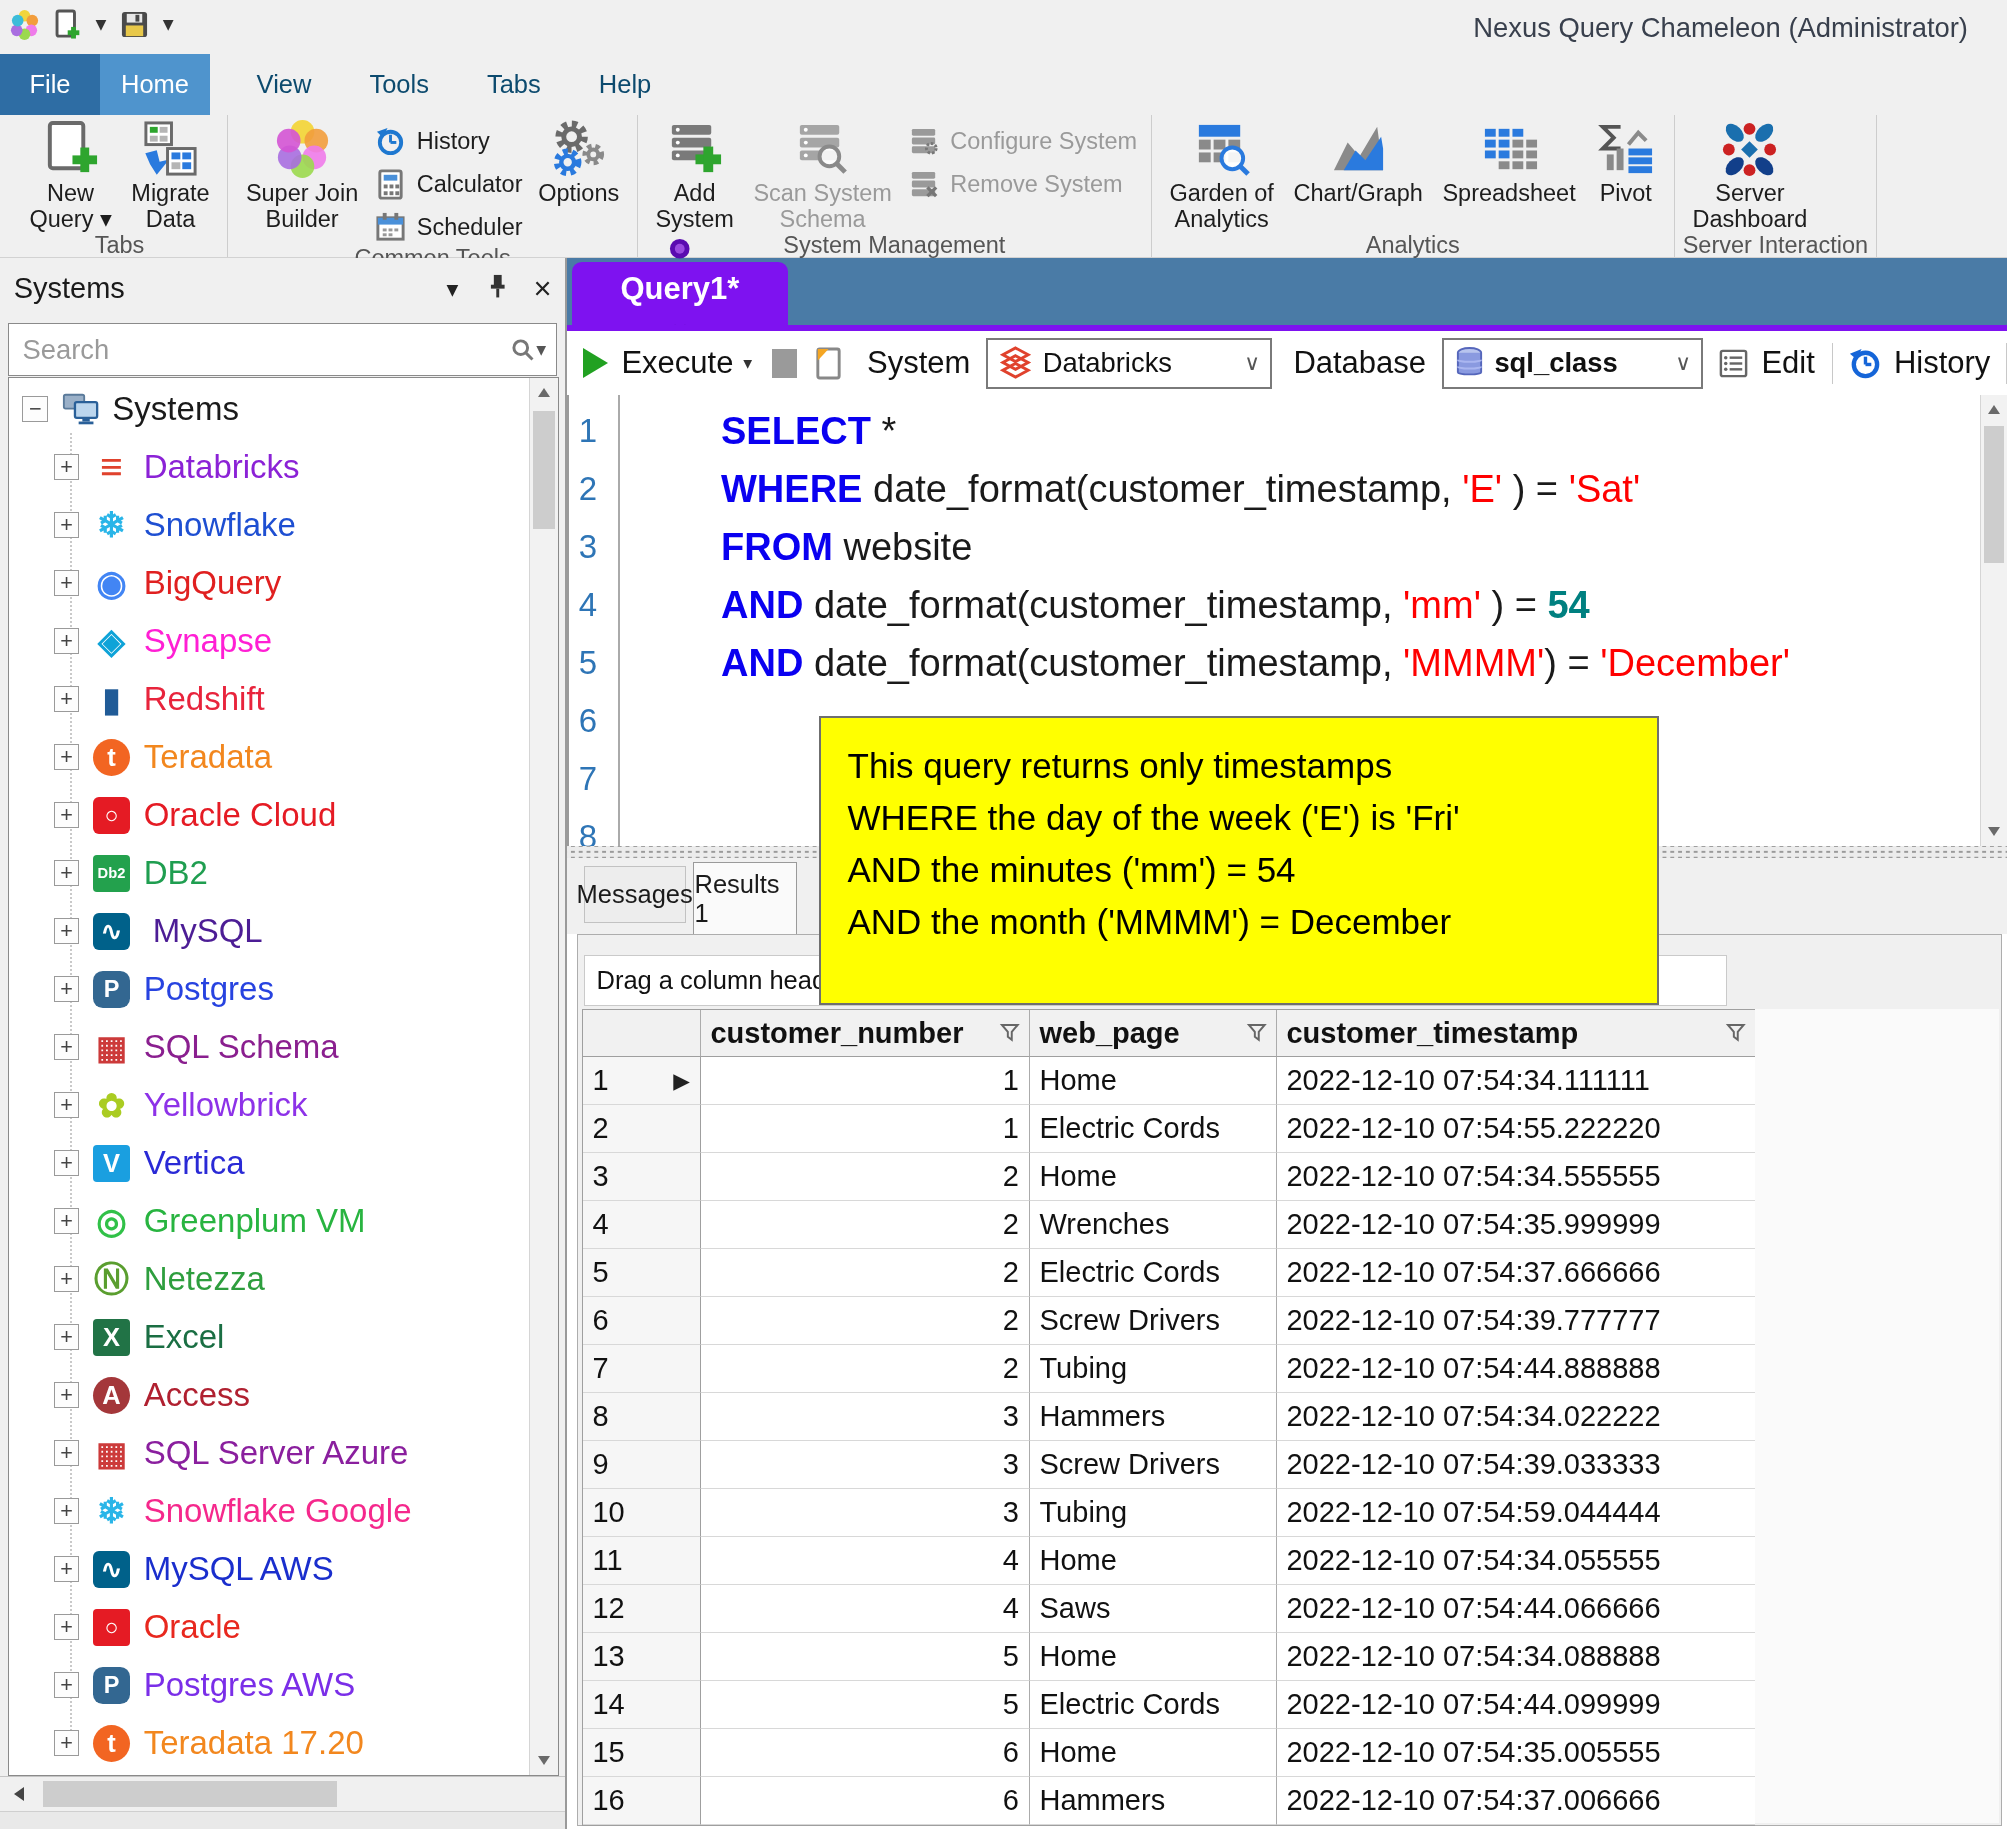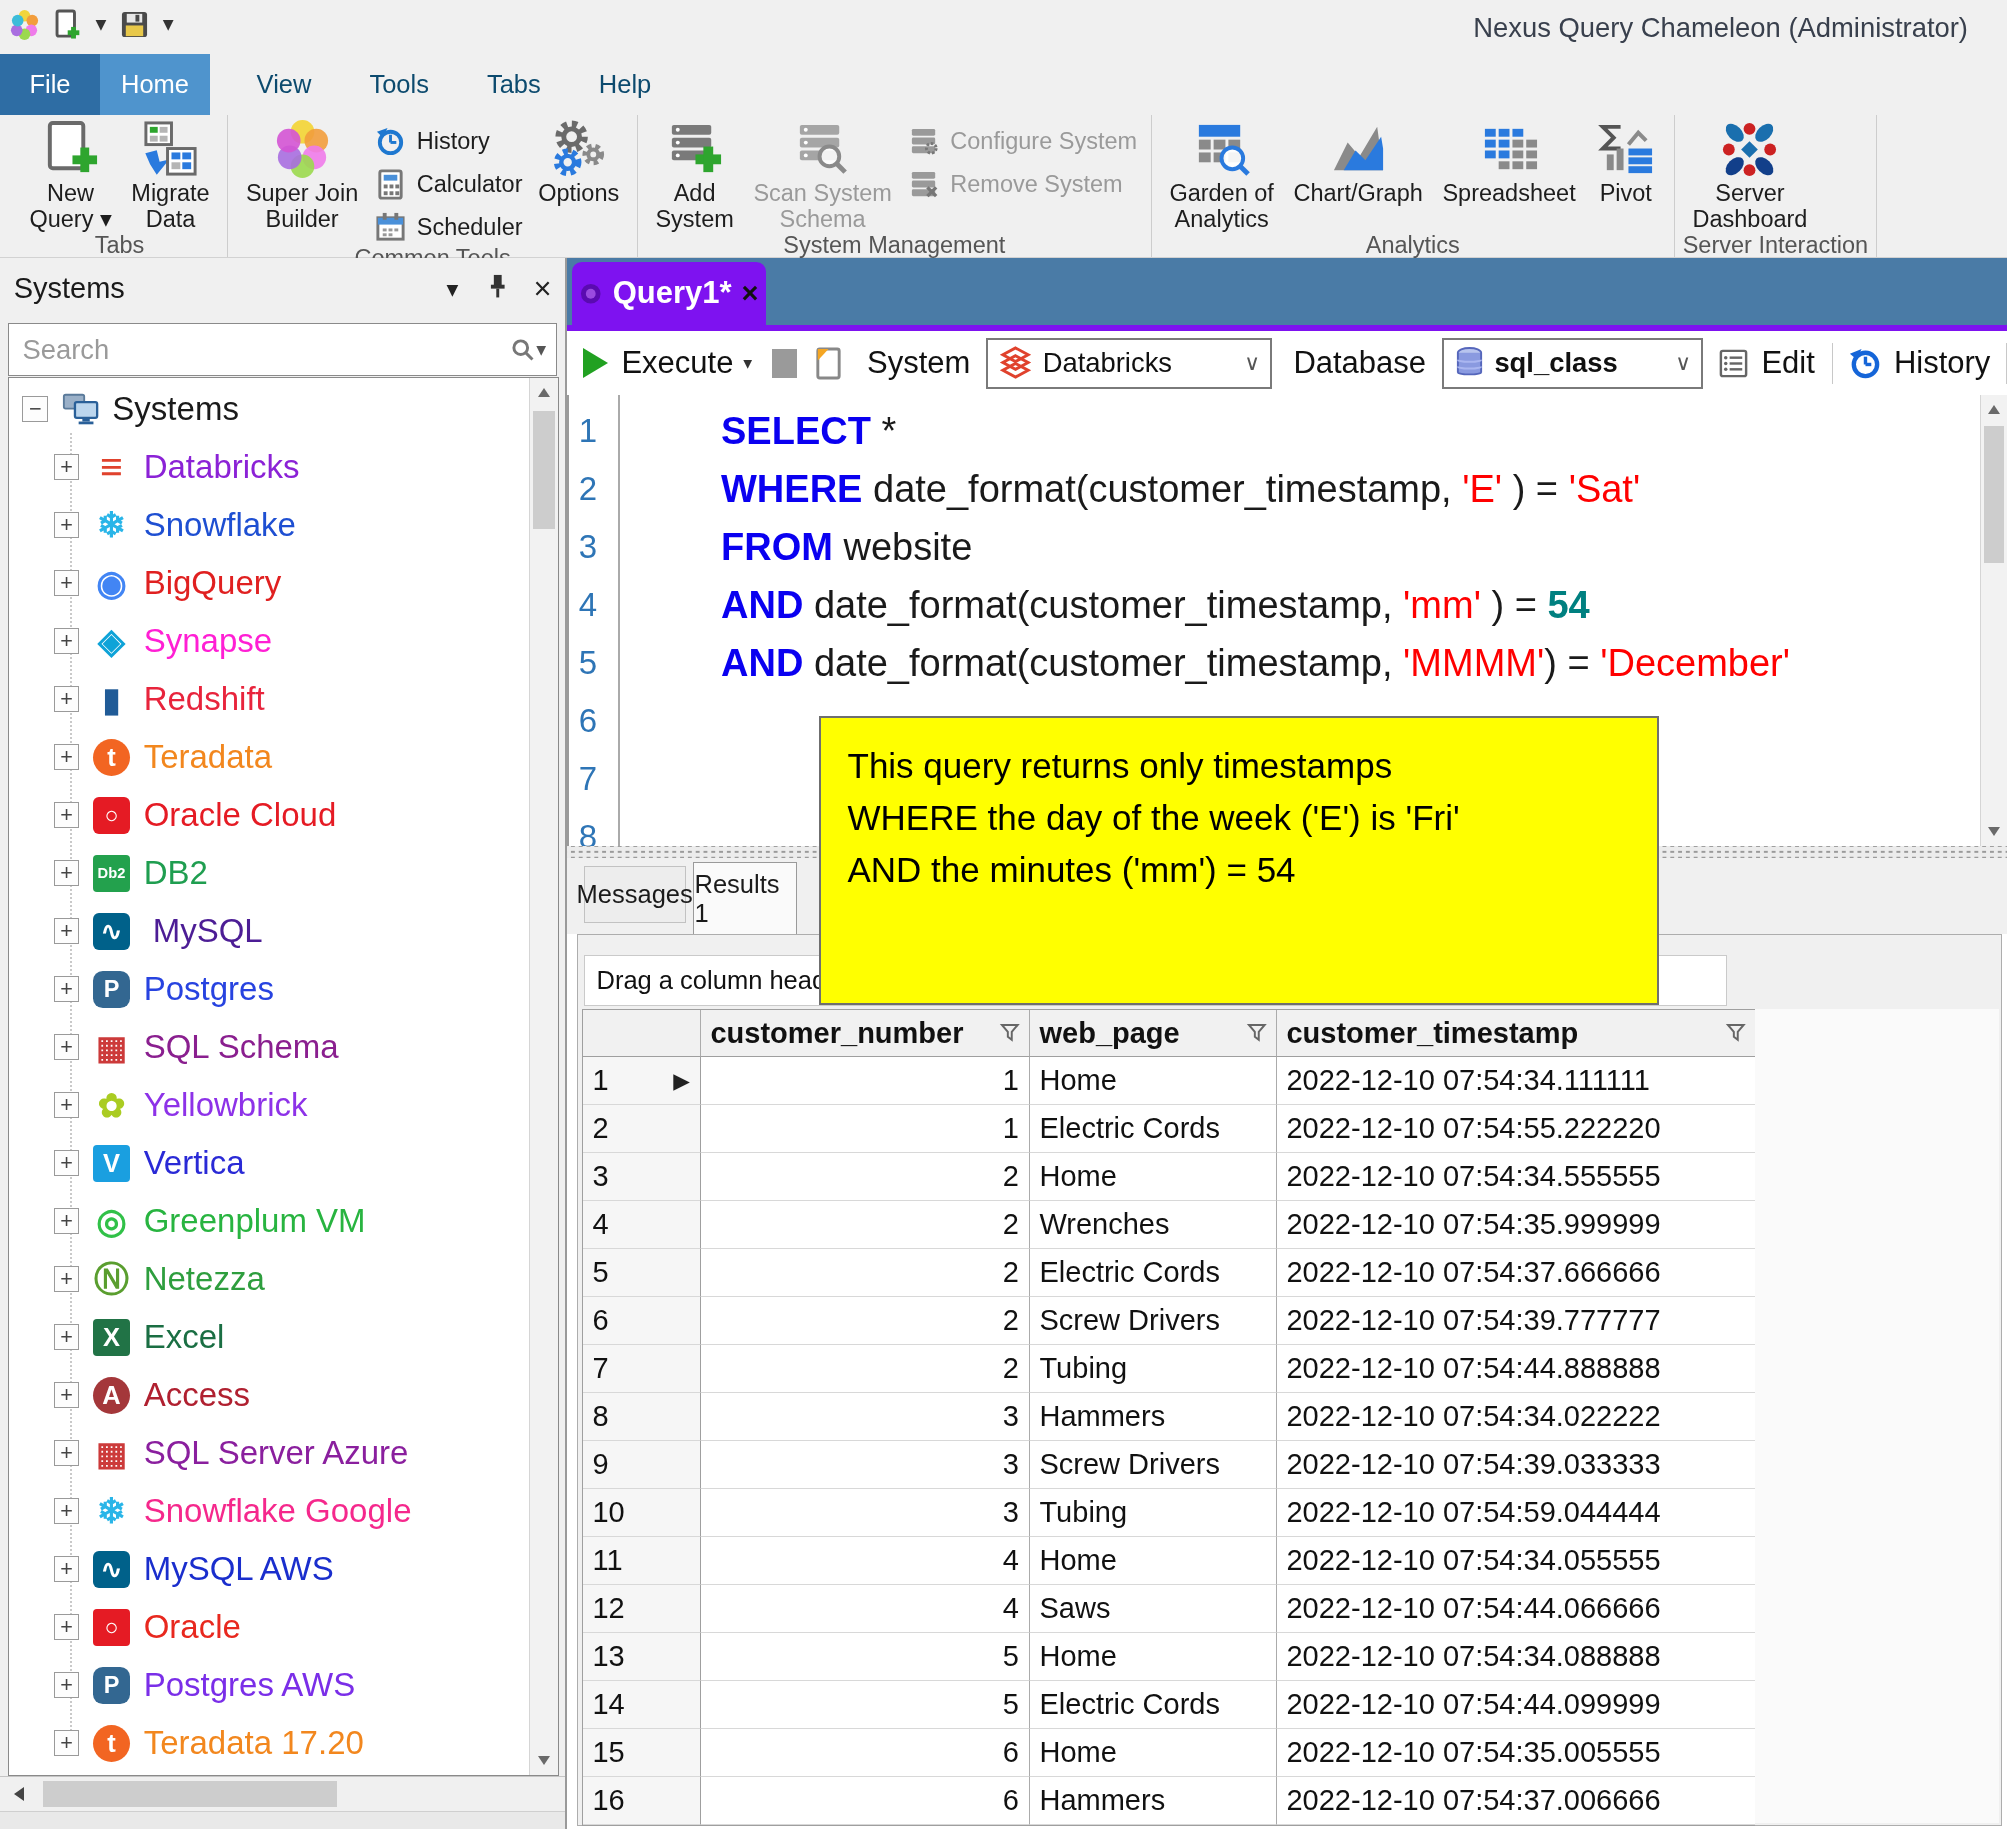--- a/index.html
+++ b/index.html
@@ -55,21 +55,21 @@
   .arrow-up { left:7.8px; top:9.8px; border-left:6.9px solid transparent; border-right:6.9px solid transparent; border-bottom:9.8px solid #6a6a6a; }
   .arrow-dn { left:7.8px; bottom:9.8px; border-left:6.9px solid transparent; border-right:6.9px solid transparent; border-top:9.8px solid #6a6a6a; }
   .sb-hscroll { position:absolute; left:0; right:0; bottom:18.6px; height:35px; background:#f0f0f0; border-top:1px solid #c5c5c5; }
   .sb-hscroll .lbtn { position:absolute; left:0; top:0; width:37px; height:100%; display:flex; align-items:center; justify-content:center; }
   .arrow-lt { border-top:7.8px solid transparent; border-bottom:7.8px solid transparent; border-right:10.8px solid #444; }
   .sb-hscroll .thumb { position:absolute; left:43px; top:3.9px; width:294px; height:25.5px; background:#cdcdcd; }
 
   
   .main { position:absolute; left:567px; top:258px; right:0; bottom:0; background:#fff; }
   .tabstrip { position:absolute; left:0; top:0; right:0; height:67px; background:#4a7ba6; }
-  .qtab { position:absolute; left:4.9px; top:3.9px; width:194px; height:63px; background:#7e12f0; border-radius:9.8px 9.8px 0 0; display:flex; align-items:center; justify-content:center; gap:9.8px; }
+  .qtab { position:absolute; left:4.9px; top:3.9px; width:216px; height:63px; background:#7e12f0; border-radius:9.8px 9.8px 0 0; display:flex; align-items:center; justify-content:center; gap:9.8px;flex-direction:column; }
   .qtab .ttext { color:#fff; font-size:31px; font-weight:bold; }
   .qtab .tclose { color:#111; font-size:29px; font-weight:bold; }
   .accent { position:absolute; left:0; top:67px; right:0; height:5.9px; background:#7e12f0; }
   .qtoolbar { position:absolute; left:0; top:73px; right:0; height:65px; background:#fff; border-bottom:1px solid #b9b9b9; display:flex; align-items:center; }
   .play { width:0; height:0; border-top:15.7px solid transparent; border-bottom:15.7px solid transparent; border-left:25.5px solid #21a121; margin-left:15.7px; }
   .tb-label { font-size:31px; color:#111; }
   .stopbox { width:25.5px; height:29px; background:#9a9a9a; }
   .combo { height:51px; background:#fff; border:2px solid #7a7a7a; display:flex; align-items:center; padding:0 9.8px; gap:9.8px; }
   .combo .cval { font-size:27.4px; color:#111; }
   .combo .cval.bold { font-weight:bold; }
@@ -898,16 +898,17 @@
       </div>
       <div class="gridright"></div>
     </div>
   </div>
 
   <div class="note">
 
   <div class="nline">This query returns only timestamps</div>
       <div class="nline">WHERE the day of the week ('E') is 'Fri'</div>
       <div class="nline">AND the minutes ('mm') = 54</div>
+      <div class="nline">AND the month ('MMMM') = December</div>
     </div>
 
 </div>
 
 
 </body></html>

